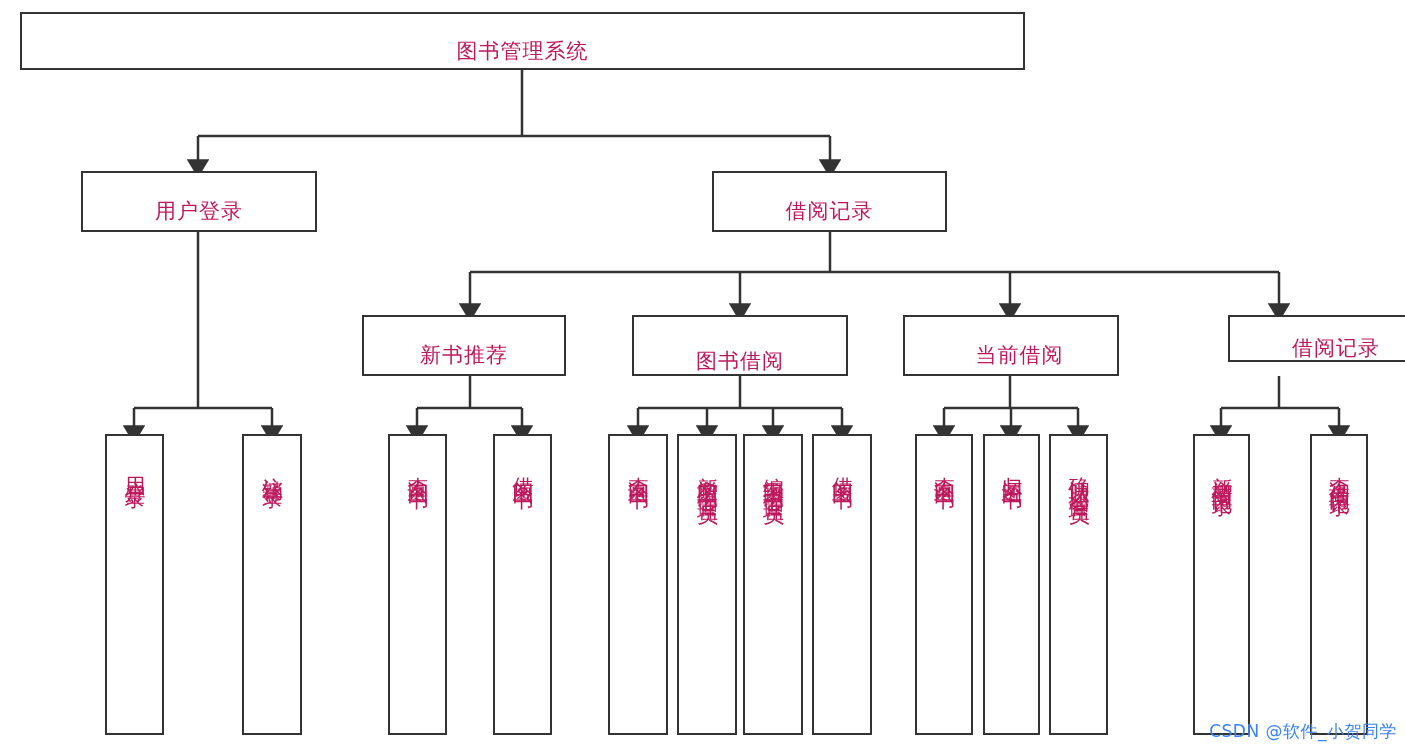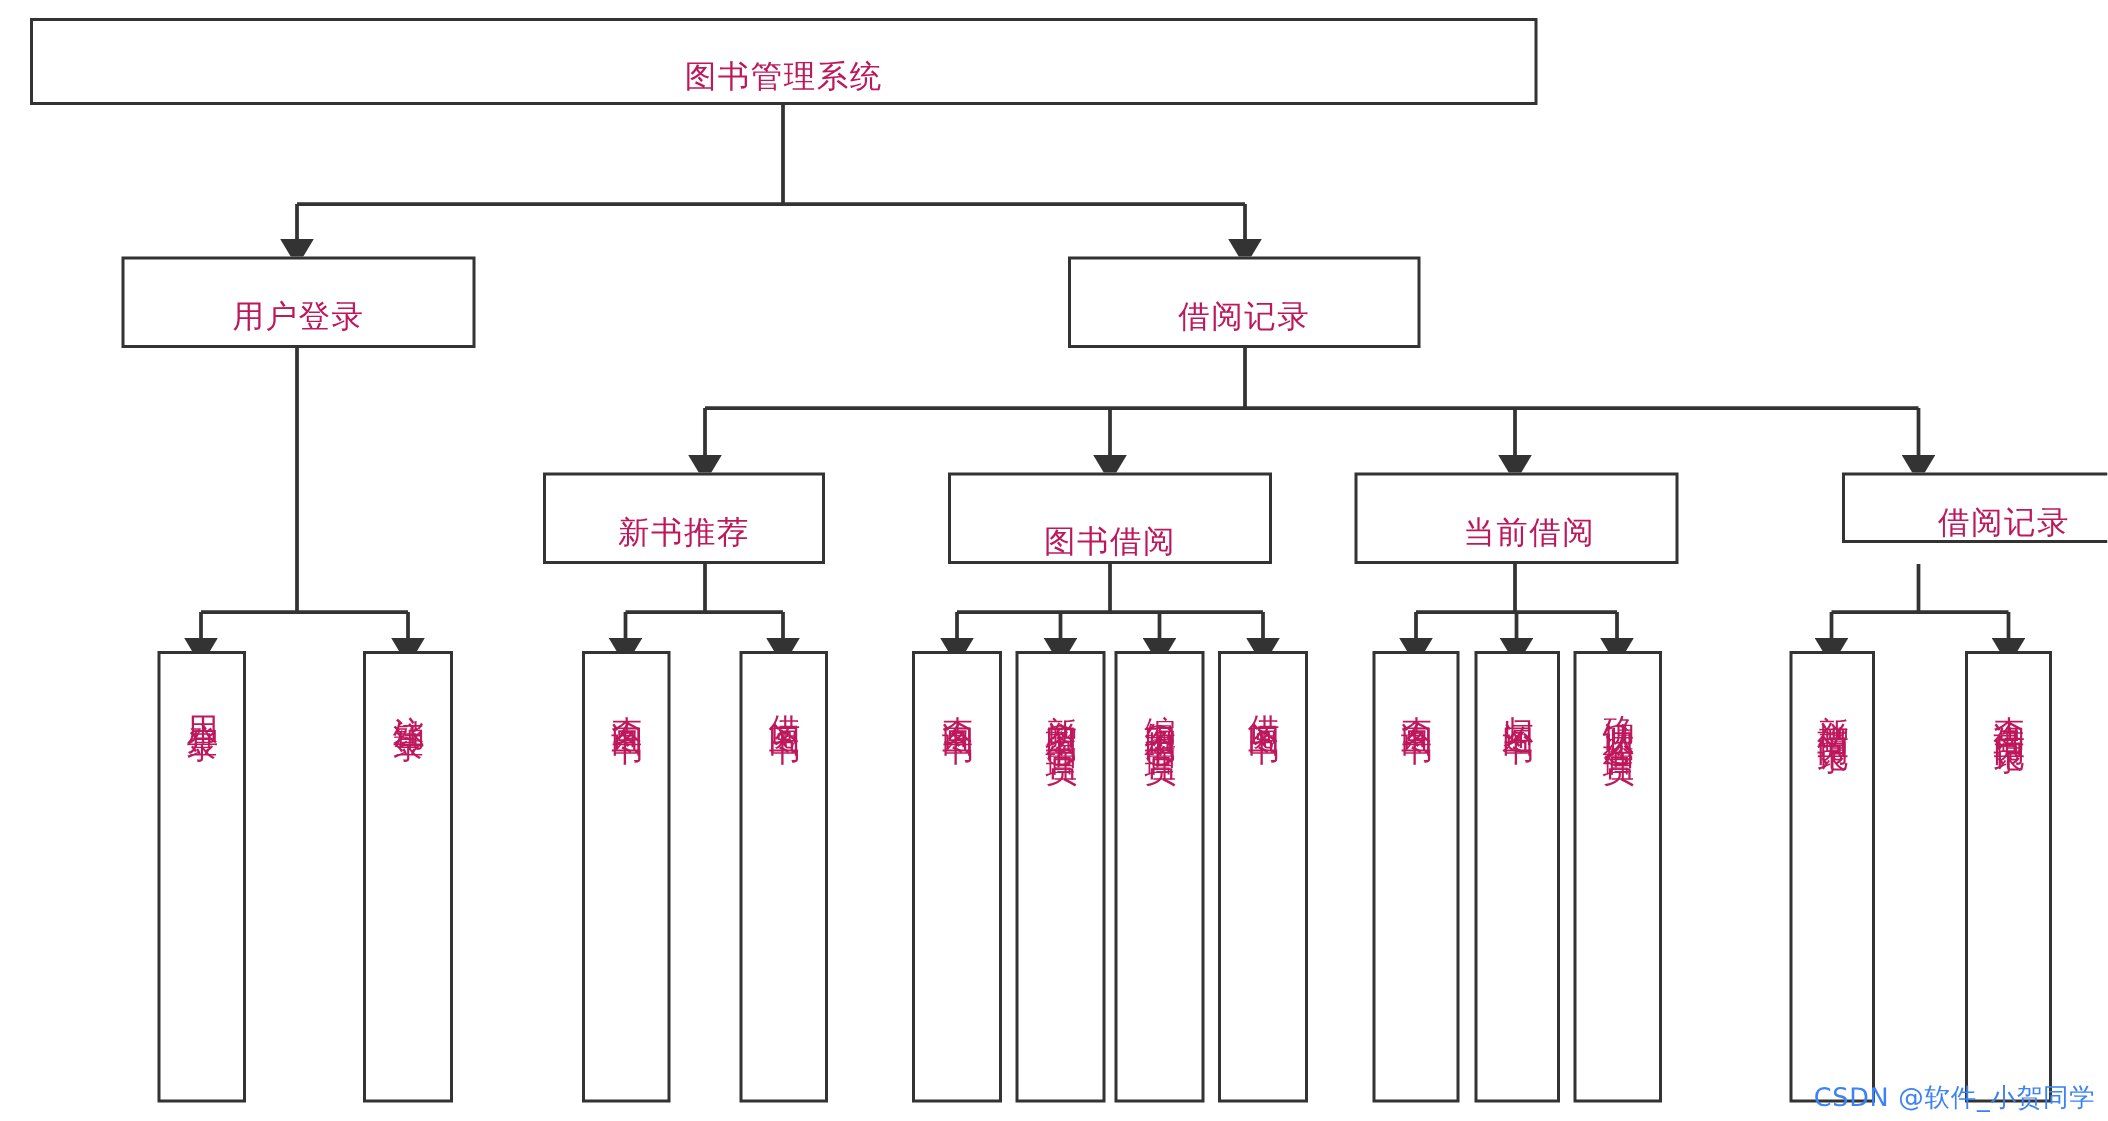--- a/index.html
+++ b/index.html
@@ -130,21 +130,21 @@
     <span class="node-label">图书管理系统</span>
   </div>
 
   <div class="node" style="left:81px; top:171px; width:236px; height:61px;">
     <span class="node-label">用户登录</span>
   </div>
   <div class="node" style="left:712px; top:171px; width:235px; height:61px;">
     <span class="node-label">借阅记录</span>
   </div>
 
-  <div class="node" style="left:362px; top:315px; width:188px; height:61px;">
+  <div class="node" style="left:362px; top:315px; width:204px; height:61px;">
     <span class="node-label">新书推荐</span>
   </div>
   <div class="node" style="left:632px; top:315px; width:216px; height:61px;align-items:flex-end;">
     <span class="node-label">图书借阅</span>
   </div>
   <div class="node" style="left:903px; top:315px; width:216px; height:61px;padding-left:17px;">
     <span class="node-label">当前借阅</span>
   </div>
   <div class="node" style="left:1228px; top:315px; width:216px; height:47px;">
     <span class="node-label">借阅记录</span>

